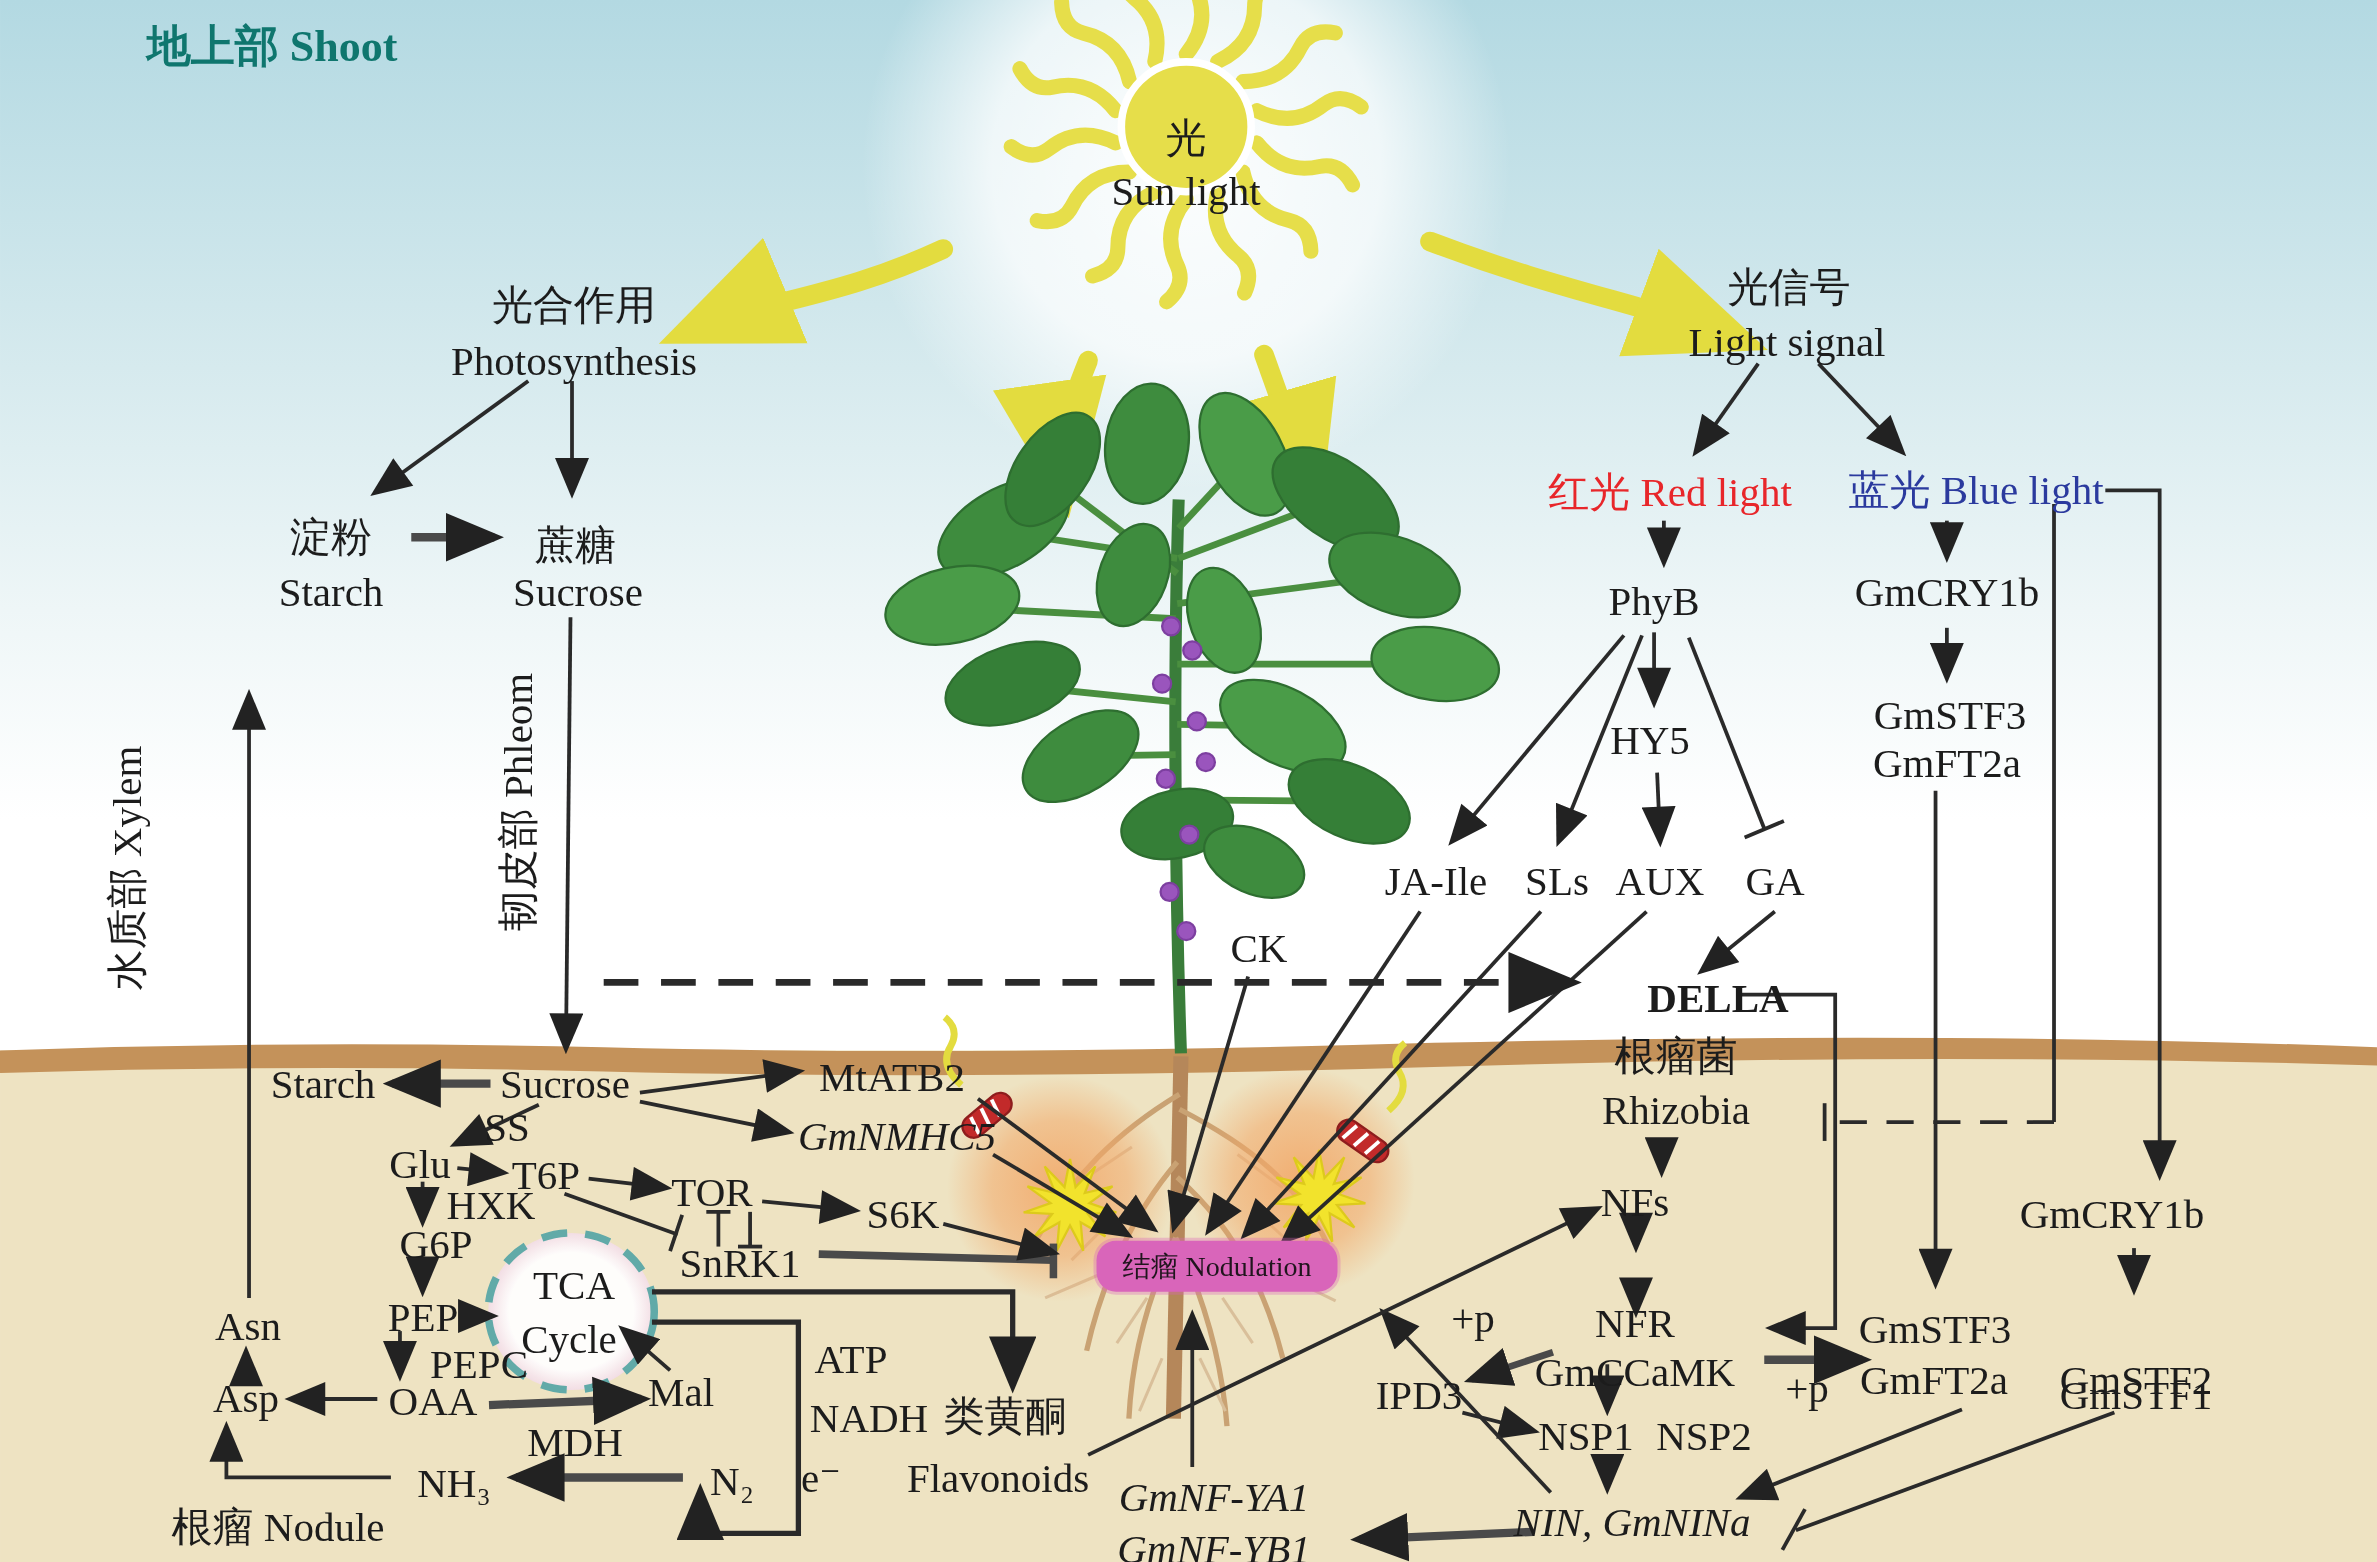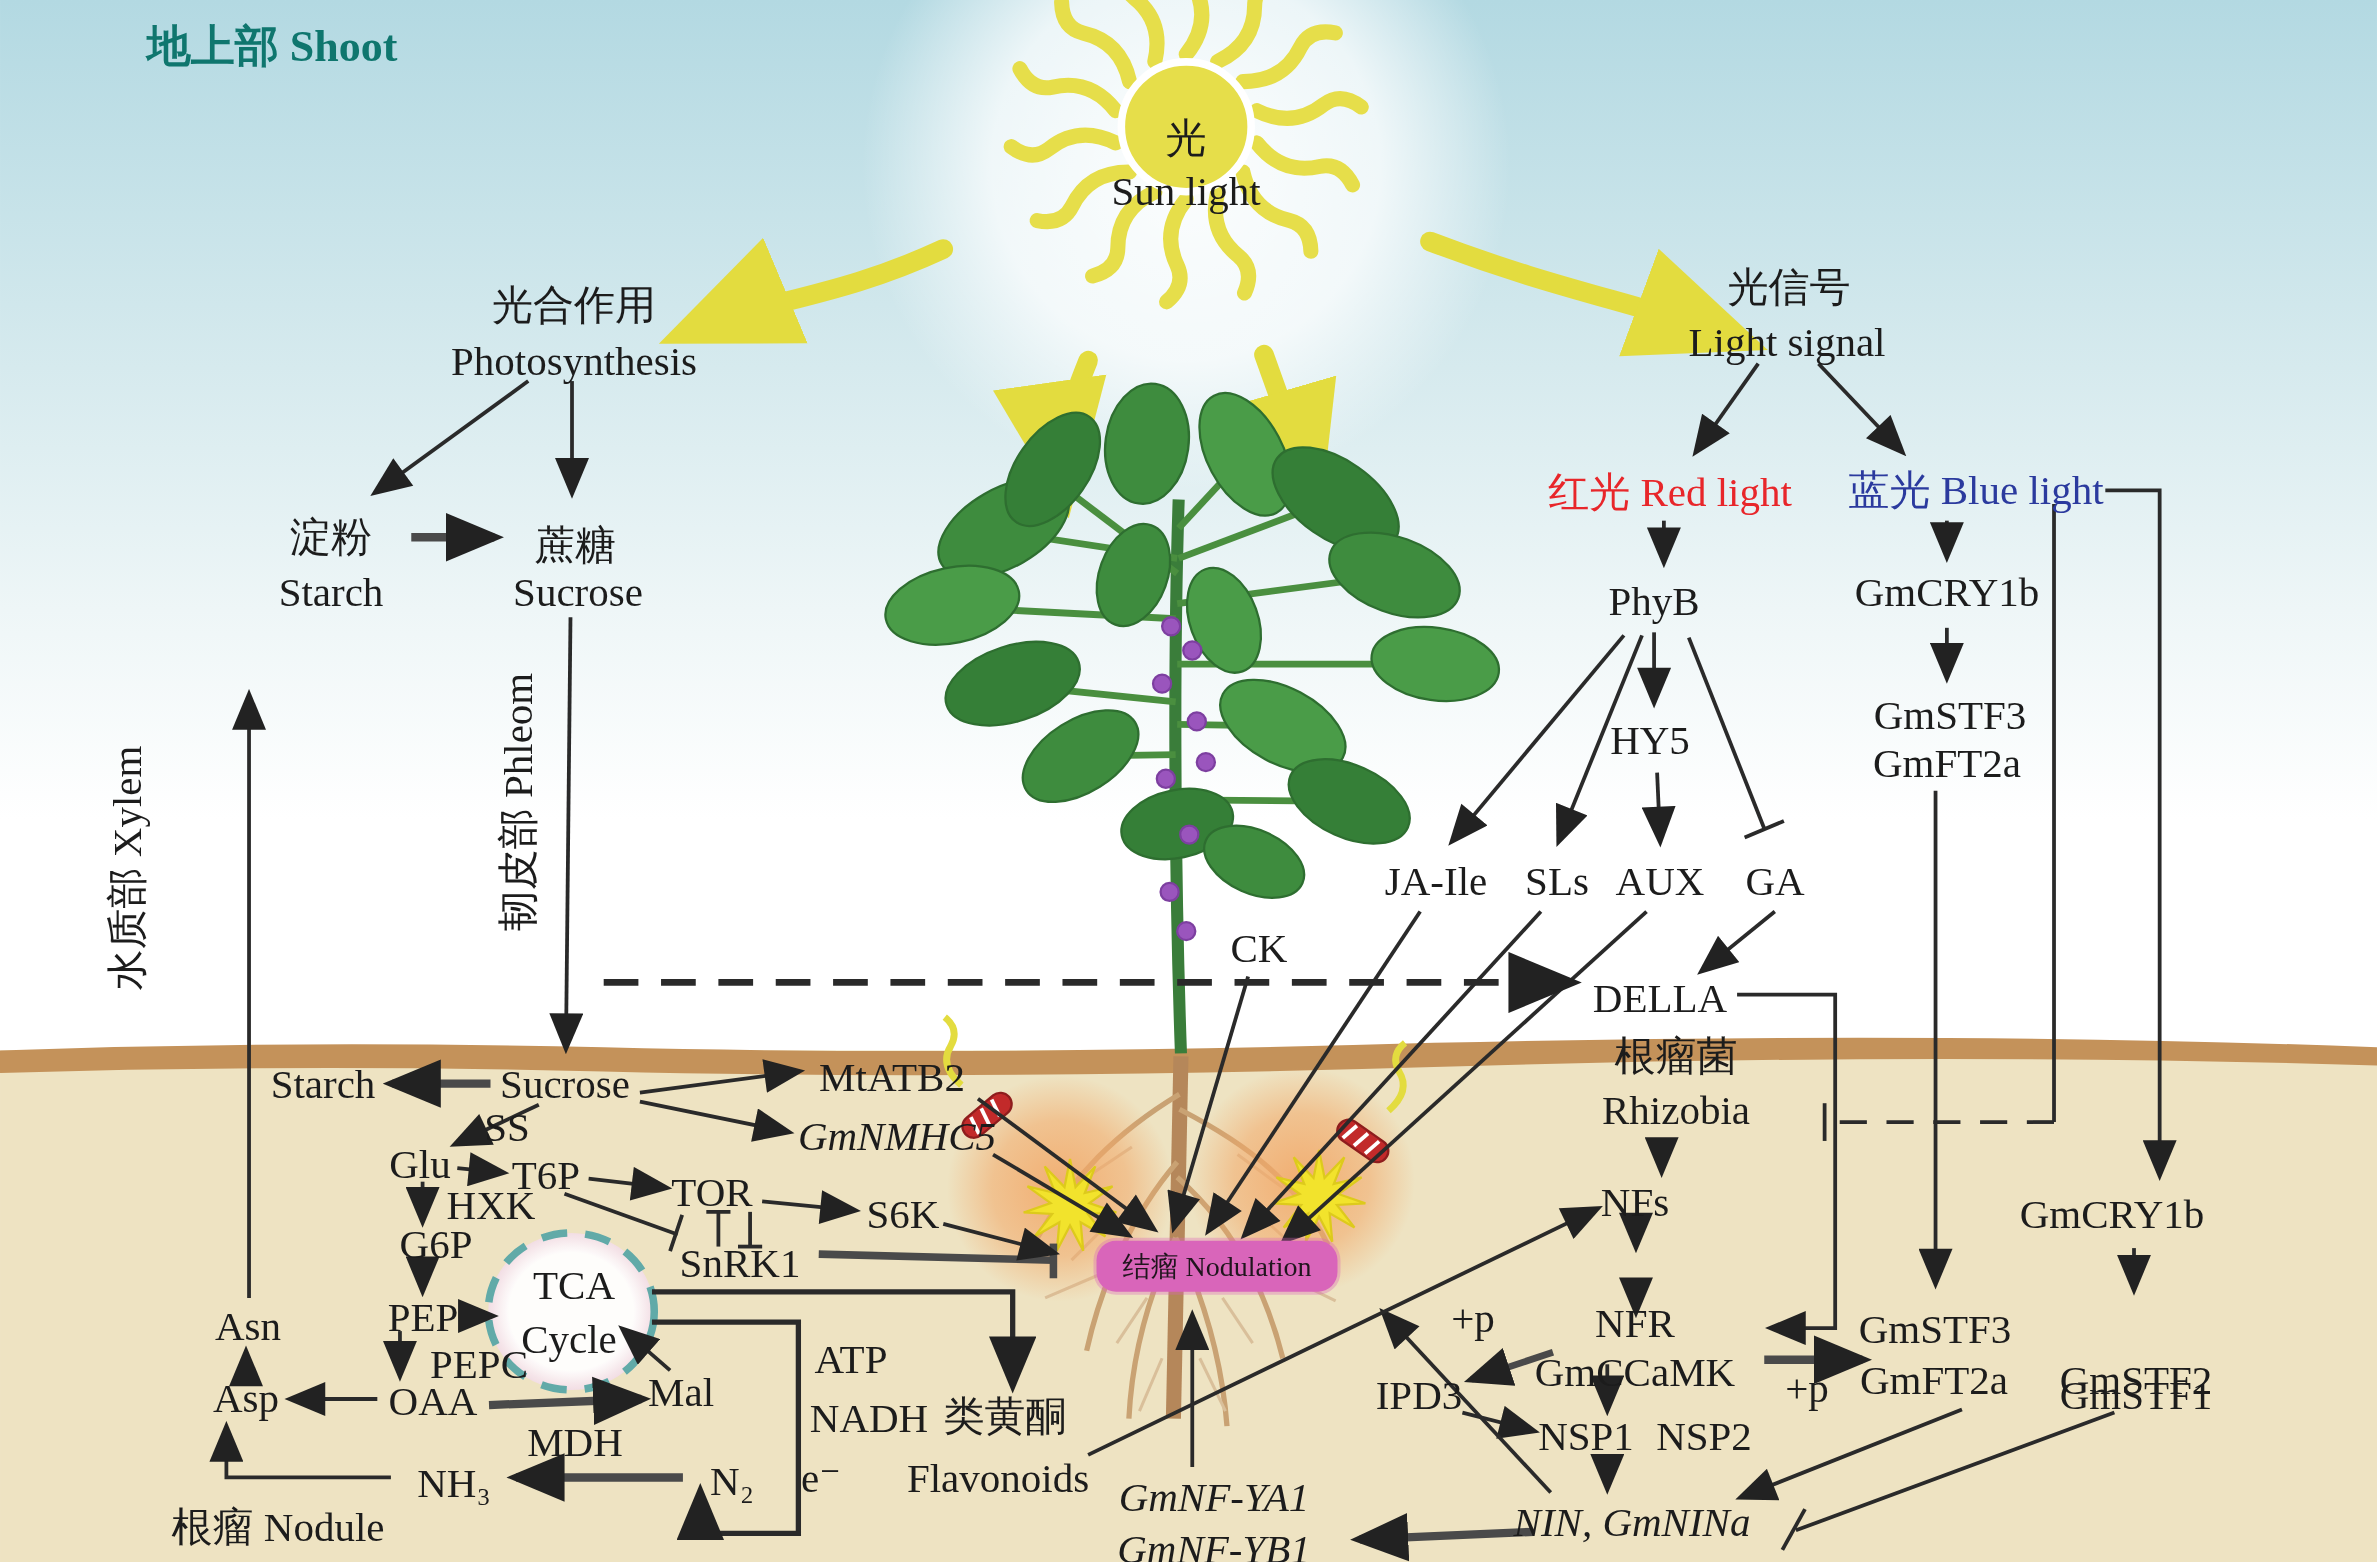--- a/index.html
+++ b/index.html
@@ -298,21 +298,21 @@
       <div class="lbl" style="left: 1654px; top: 602px;">PhyB</div>
       <div class="lbl" style="left: 1947px; top: 593px;">GmCRY1b</div>
       <div class="lbl" style="left: 1650px; top: 741px;">HY5</div>
       <div class="lbl" style="left: 1950px; top: 716px;">GmSTF3</div>
       <div class="lbl" style="left: 1947px; top: 764px;">GmFT2a</div>
       <div class="lbl" style="left: 1436px; top: 882px;">JA-Ile</div>
       <div class="lbl" style="left: 1557px; top: 882px;">SLs</div>
       <div class="lbl" style="left: 1660px; top: 882px;">AUX</div>
       <div class="lbl" style="left: 1775px; top: 882px;">GA</div>
       <div class="lbl" style="left: 1259px; top: 949px;">CK</div>
-      <div class="lbl" style="left: 1660px; top: 999px;">DELLA</div>
+      <div class="lbl" style="left: 1718px; top: 999px; font-weight: bold;">DELLA</div>
       <div class="lbl" style="left: 1676px; top: 1057px;">根瘤菌</div>
       <div class="lbl" style="left: 1676px; top: 1111px;">Rhizobia</div>
       <div class="lbl" style="left: 331px; top: 538px;">淀粉</div>
       <div class="lbl" style="left: 331px; top: 593px;">Starch</div>
       <div class="lbl" style="left: 575px; top: 538px; margin-top: 8px;">蔗糖</div>
       <div class="lbl" style="left: 578px; top: 593px;">Sucrose</div>
       <div class="lbl vert" style="left: 128px; top: 868px;">水质部 Xylem</div>
       <div class="lbl vert" style="left: 519px; top: 802px;">韧皮部 Phleom</div>
       <div class="lbl" style="left: 323px; top: 1085px;">Starch</div>
       <div class="lbl" style="left: 565px; top: 1085px;">Sucrose</div>

